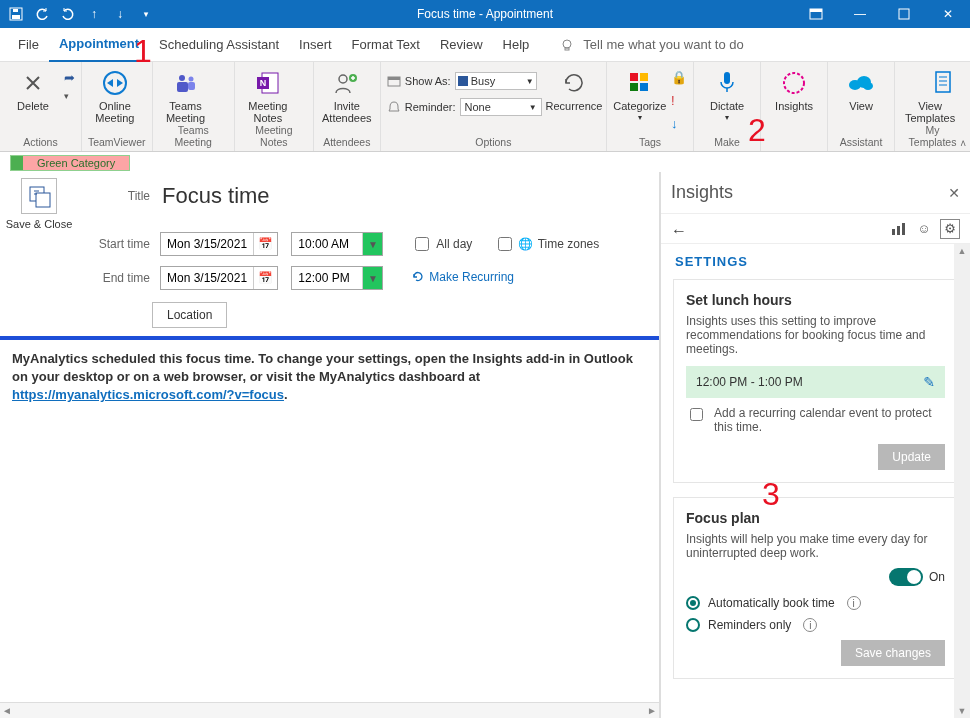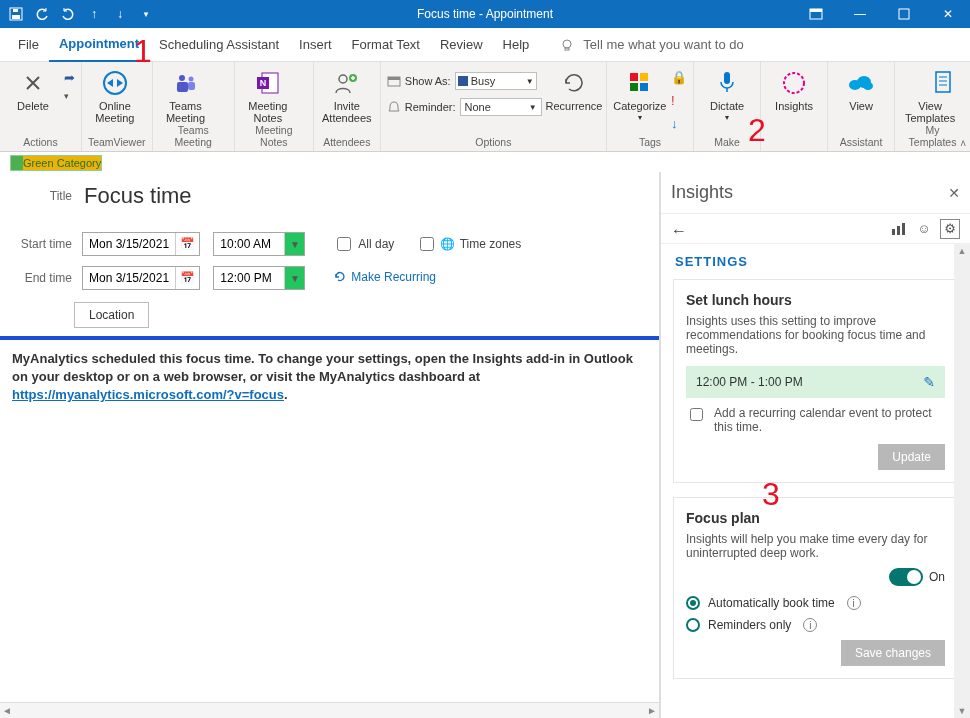--- a/index.html
+++ b/index.html
@@ -24,21 +24,21 @@
   .ribbtn-large { width:54px; display:flex; flex-direction:column; align-items:center; text-align:center; font-size:11px; line-height:12px; cursor:pointer; padding-top:2px;}
   .ribbtn-large .icon { width:30px; height:30px; display:flex; align-items:center; justify-content:center; margin-bottom:2px; }
   .ribgroup .grouplabel { text-align:center; font-size:10.5px; color:#666; padding-bottom:1px;}
   .opt-row { display:flex; align-items:center; font-size:11px; gap:4px; margin:2px 0; }
   .opt-row select, .opt-row .sel { font-size:11px; height:18px; border:1px solid #bfbfbf; background:#fff; }
   .ribcollapse { position:absolute; right:4px; bottom:2px; font-size:10px; color:#666; cursor:pointer;}
   
   .catstrip { height:20px; background:#fff; padding:3px 10px; }
   .catstrip .chip { display:inline-flex; align-items:center; font-size:11px; color:#2b6e2b; border:1px solid #8fd08f;}
   .catstrip .chip .sq { width:12px; height:14px; background:#4caf50; margin-right:0px; }
-  .catstrip .chip .lbl{ background:#eab308; padding:0 0; line-height:14px;}
+  .catstrip .chip .lbl{ background:#fca5a5; padding:0 14px; line-height:14px;}
   
   .mainarea { display:flex; height:calc(718px - 28px - 34px - 90px - 20px); }
   .leftpane { flex:1; display:flex; flex-direction:column; border-right:1px solid #ddd; }
   
   .formwrap { display:flex; }
   .saveclose { width:78px; display:flex; flex-direction:column; align-items:center; justify-content:flex-start; padding-top:6px; font-size:11px; text-align:center; cursor:pointer;}
   .saveclose .icon { width:36px; height:36px; border:1px solid #bbb; background:#fff; display:flex; align-items:center; justify-content:center; margin-bottom:4px;}
   .formgrid { flex:1; padding:4px 10px 8px 4px; font-size:12px; color:#555;}
   .formgrid table td { padding:4px 4px; vertical-align:middle;}
   .formgrid .lbl { width:70px; text-align:right; color:#666; font-size:12px; }
@@ -376,20 +376,30 @@
   <span class="chip">
     <span class="sq"></span>
     <span class="lbl">Green Category</span>
   </span>
 </div>
 
 <div class="mainarea">
 
   <div class="leftpane">
     <div class="formwrap">
+      <div class="saveclose">
+        <div class="icon">
+            <svg width="24" height="24" viewBox="0 0 24 24">
+              <rect x="3" y="3" width="14" height="14" fill="none" stroke="#2b579a"></rect>
+              <rect x="9" y="9" width="14" height="14" fill="#fff" stroke="#2b579a"></rect>
+              <path d="M7 7 L12 7 M7 10 L10 10" stroke="#2b579a"></path>
+            </svg>
+          </div>
+        <span>Save &amp; Close</span>
+      </div>
       <div class="formgrid">
         <table>
           <tbody>
               <tr>
             <td class="lbl">Title</td>
             <td colspan="3"><input class="titlein" value="Focus time" style=""></td>
           </tr>
           <tr style="height:10px;">
                 <td></td>
               </tr>

